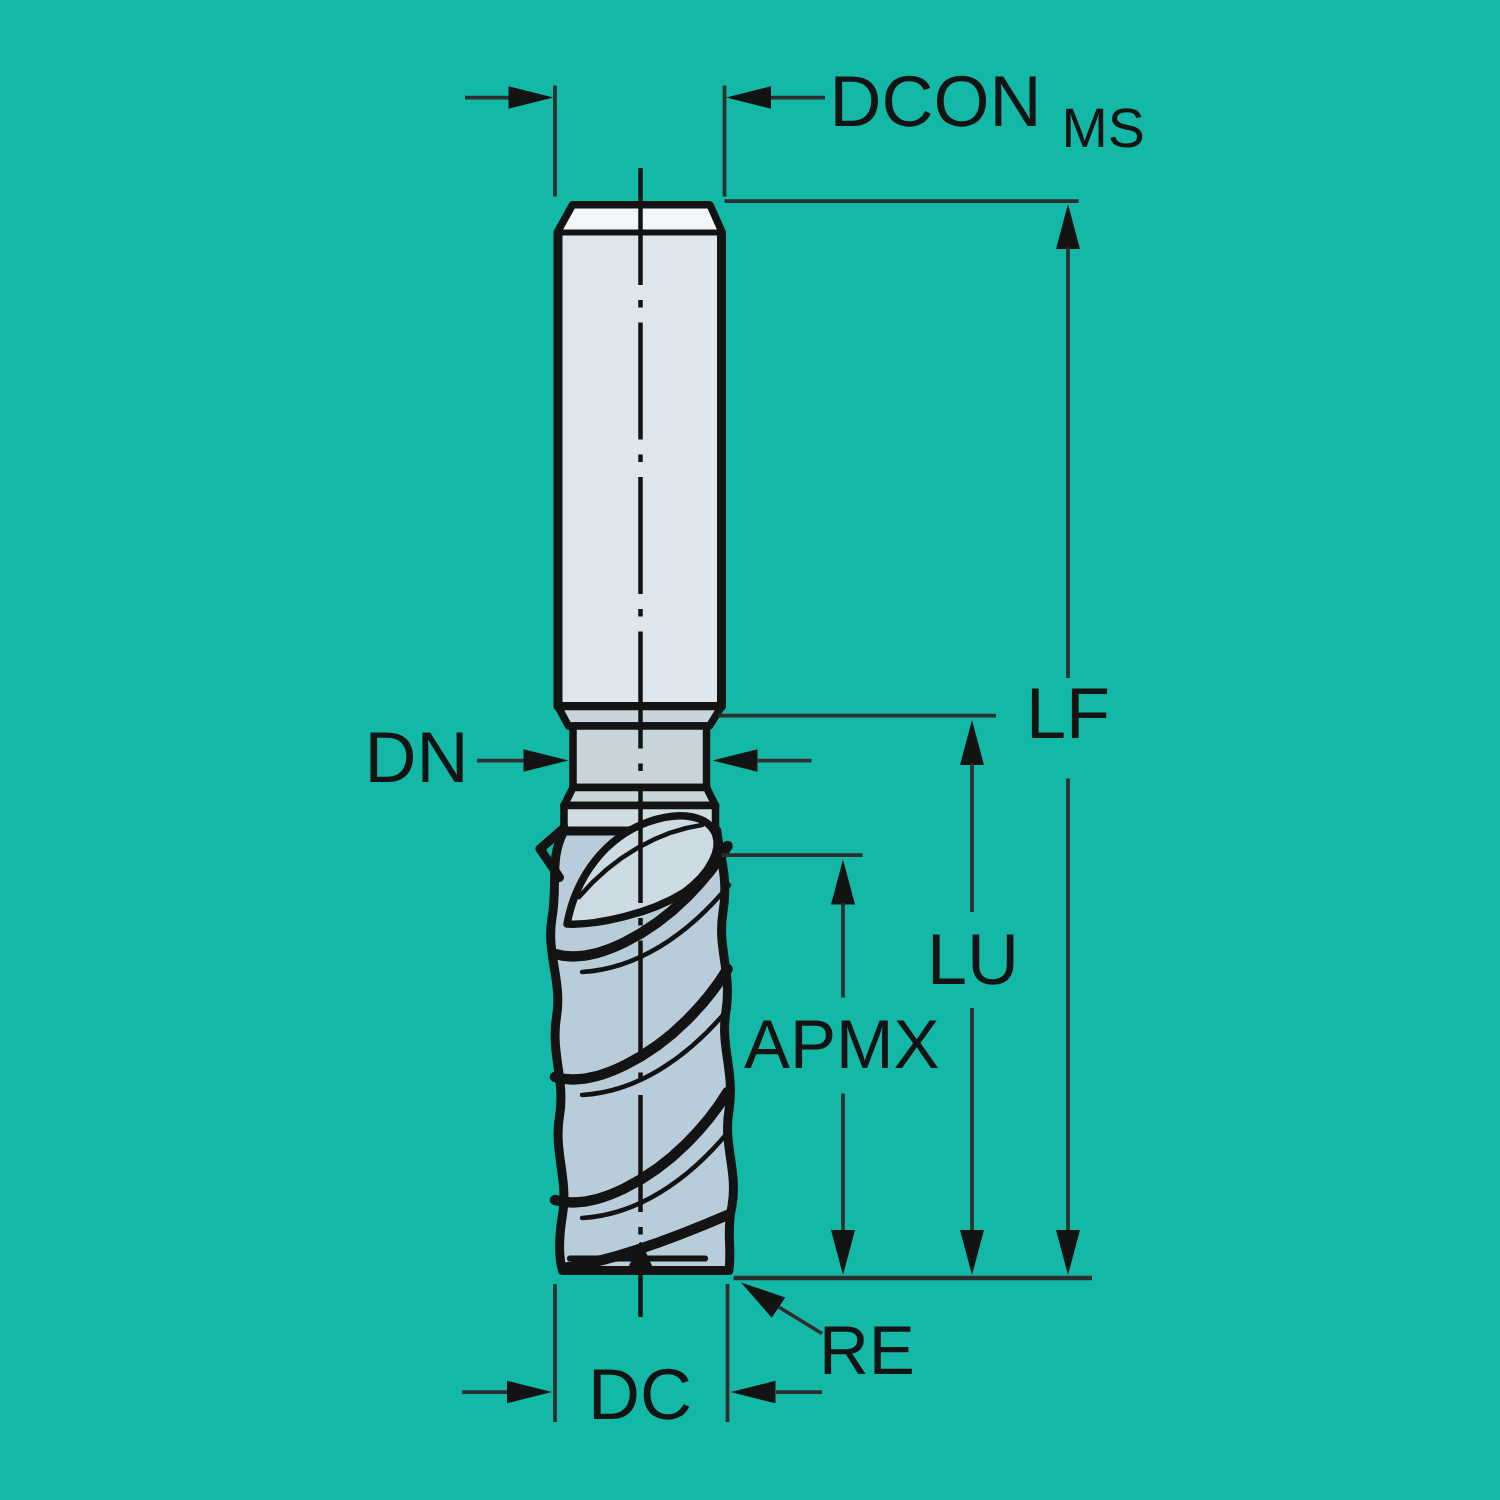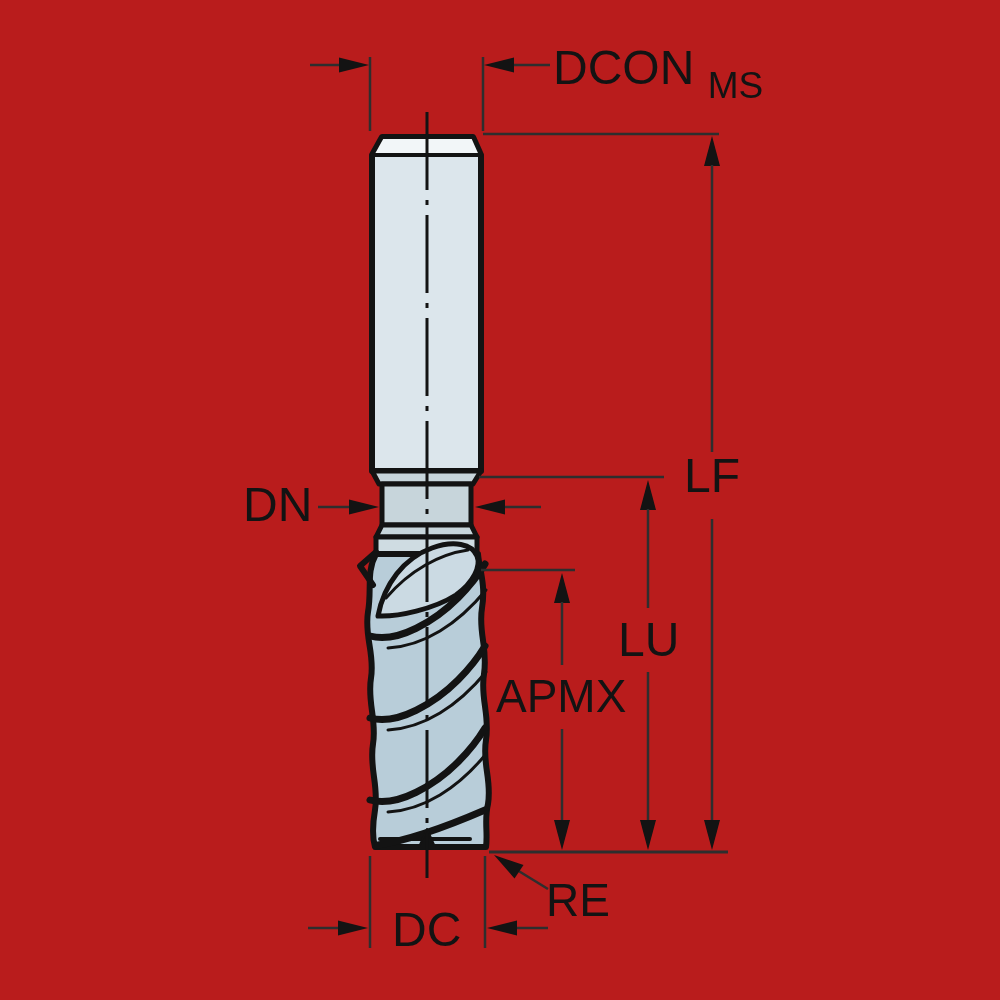--- a/index.html
+++ b/index.html
@@ -6,21 +6,21 @@
     margin: 0;
     padding: 0;
     background: #ffffff;
     width: 1000px;
     height: 1000px;
     overflow: hidden;
   }
   .stage {
     width: 1000px;
     height: 1000px;
-    background: #b91c1c;
+    background: #14b8a6;
     position: relative;
   }
   svg {
     display: block;
     font-family: "Liberation Sans", "DejaVu Sans", sans-serif;
   }
   text {
     font-family: "Liberation Sans", "DejaVu Sans", sans-serif;
     font-weight: 400;
   }

